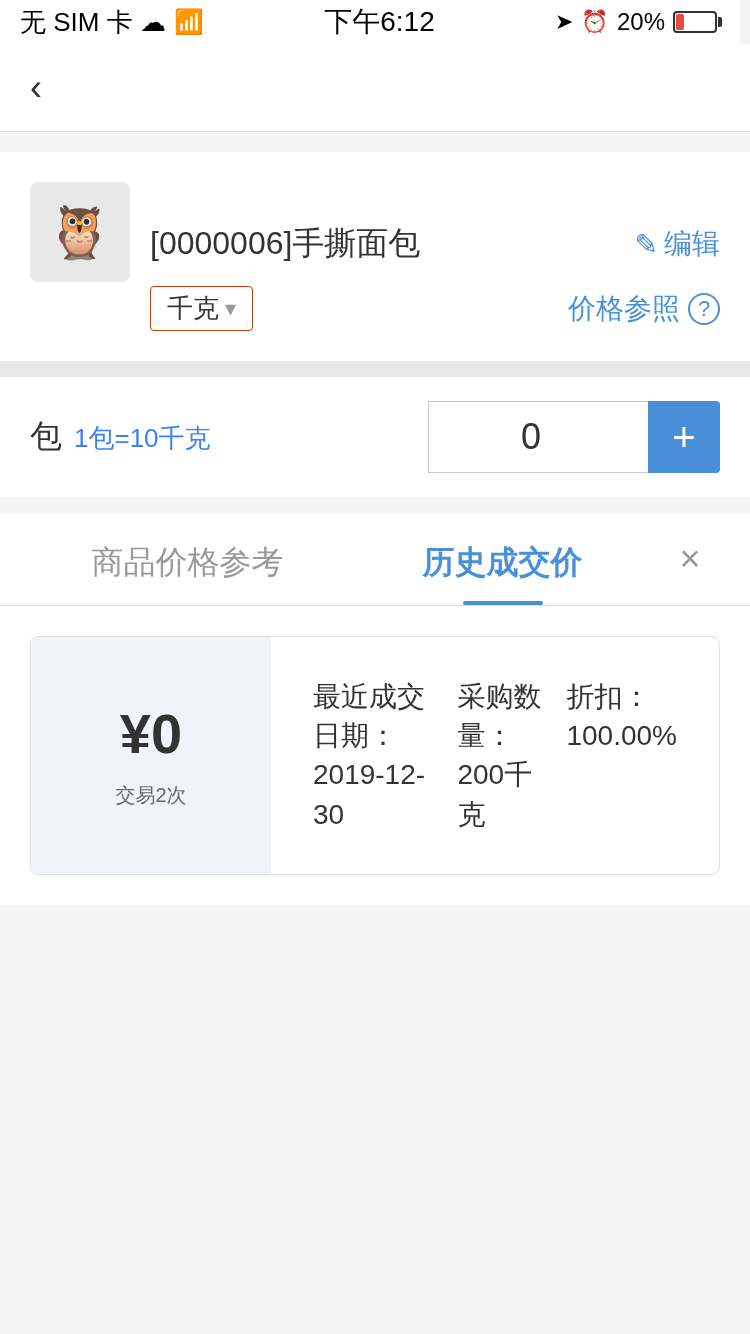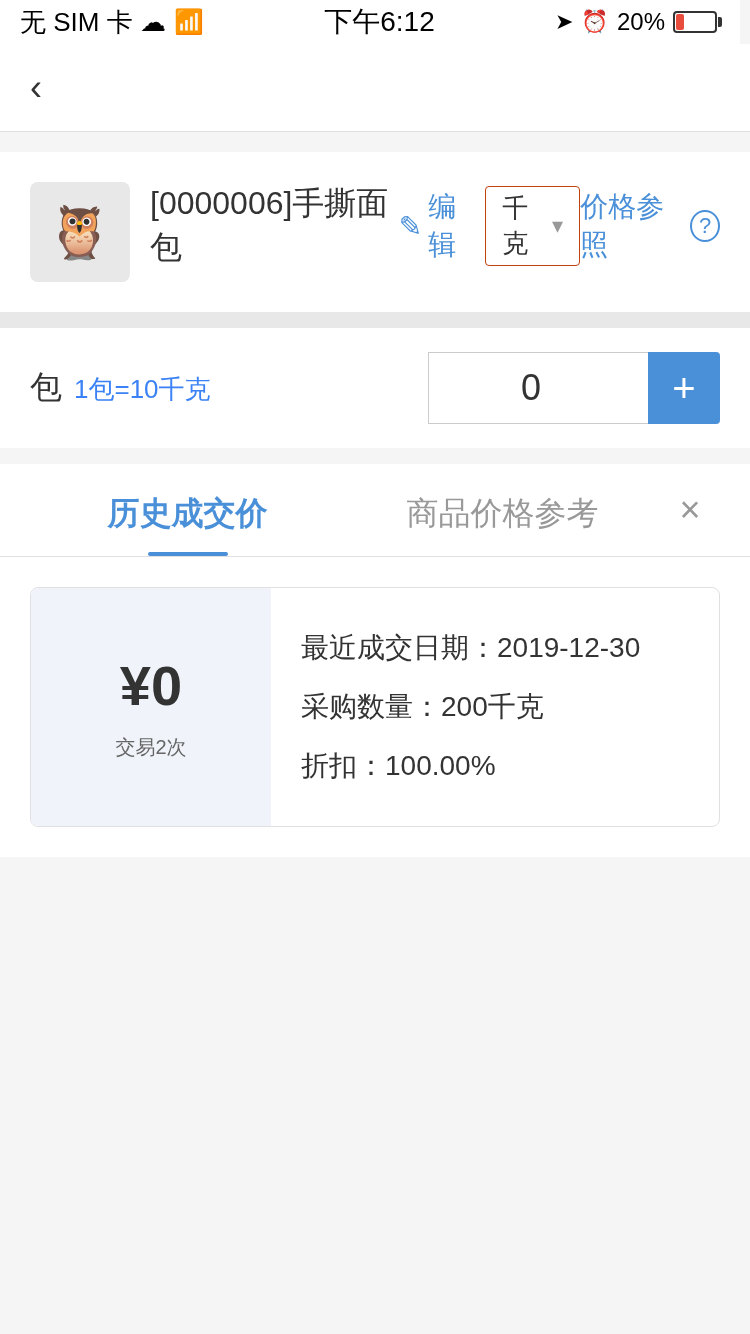--- a/index.html
+++ b/index.html
@@ -119,22 +119,23 @@
     .product-image-inner {
       width: 80px;
       height: 80px;
       display: flex;
       align-items: center;
       justify-content: center;
     }
     .product-info {
       flex: 1;
       display: flex;
-      flex-direction: row;
-      gap: 8px;
+      flex-direction: column;
+      gap: 20px;
+      margin-top: 40px;
     }
     .product-header {
       display: flex;
       justify-content: space-between;
       align-items: center;
     }
     .product-name {
       font-size: 32px;
       color: #333;
       font-weight: 500;
@@ -308,23 +309,22 @@
       font-size: 56px;
       font-weight: 700;
       color: #333;
     }
     .history-trades {
       font-size: 20px;
       color: #666;
     }
     .history-right {
       flex: 1;
-      padding: 40px 30px;
-      display: flex;
-      flex-direction: column;
+      padding: 40px 42px;
+      display: flex;
       gap: 20px;
       justify-content: center;
     }
     .history-detail-row {
       font-size: 28px;
       color: #333;
       line-height: 1.4;
     }
   </style>
 </head>
@@ -388,25 +388,25 @@
     <span class="quantity-unit">包</span>
     <span class="quantity-sub">1包=10千克</span>
   </div>
   <div class="quantity-control">
     <input class="quantity-input" type="number" value="0" style="">
     <div class="quantity-plus">+</div>
   </div>
 </div>
 
 <div class="tab-bar">
+  <div class="tab-item">
+    <span>商品价格参考</span>
+  </div>
   <div class="tab-item active">
     <span>历史成交价</span>
-  </div>
-  <div class="tab-item">
-    <span>商品价格参考</span>
   </div>
   <div class="tab-close">×</div>
 </div>
 
 <div class="history-content">
   <div class="history-card">
     <div class="history-left">
       <div class="history-price">¥0</div>
       <div class="history-trades">交易2次</div>
     </div>

